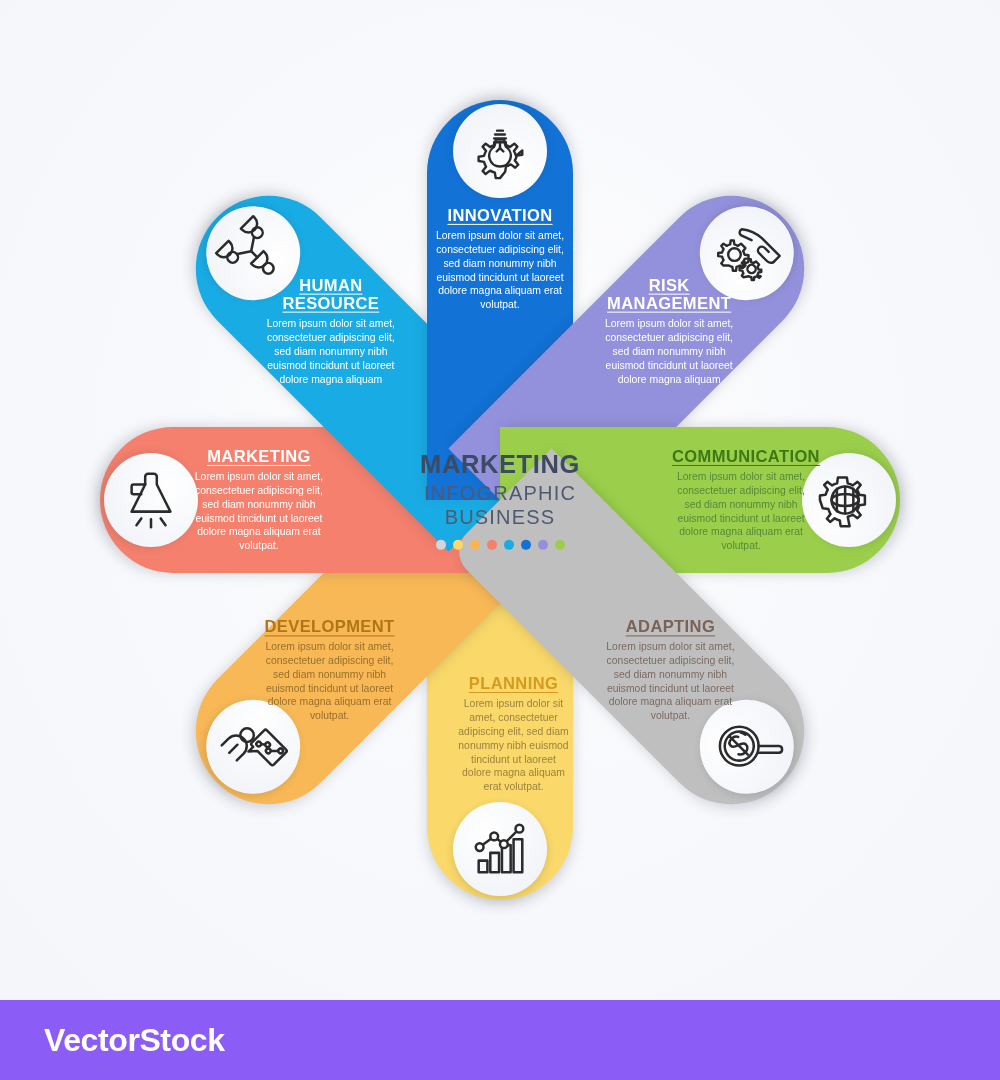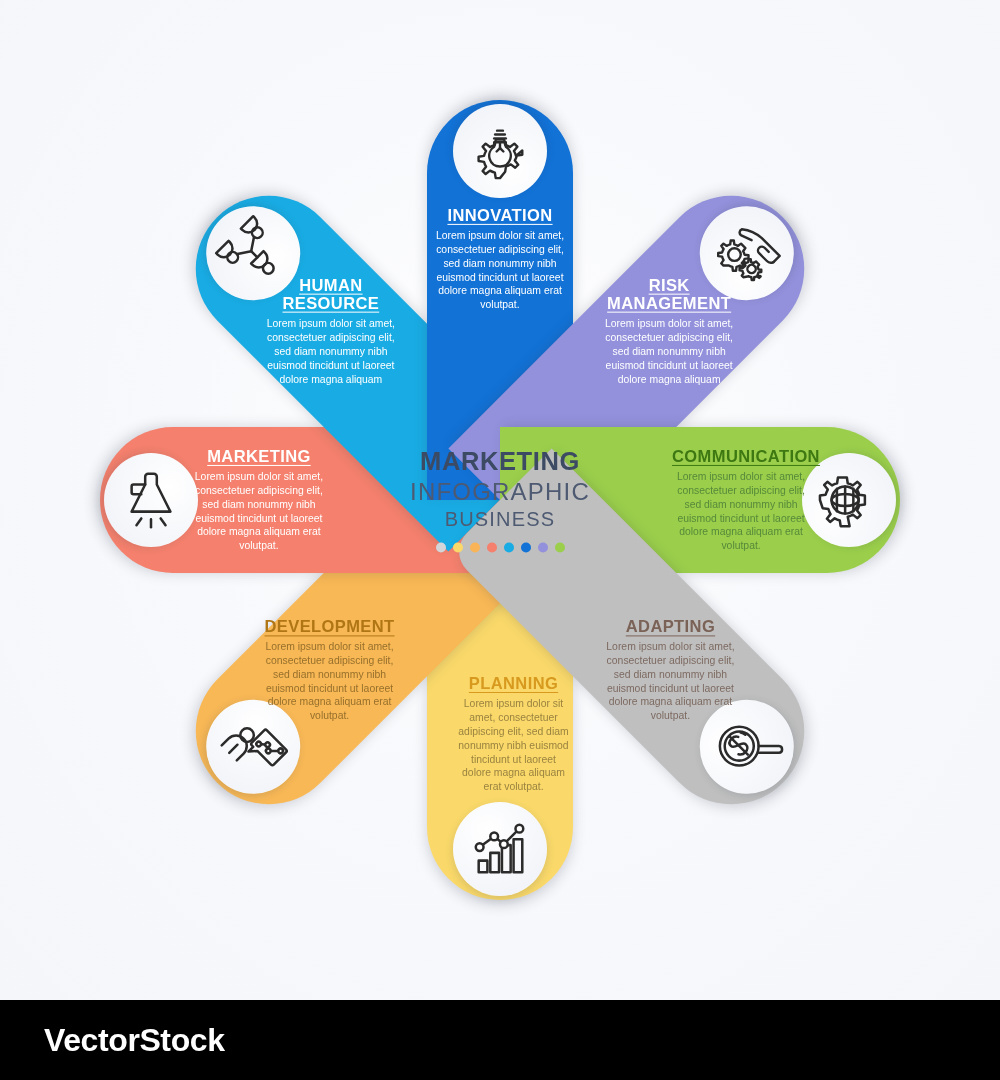--- a/index.html
+++ b/index.html
@@ -63,29 +63,29 @@
   
   #center{
     position:absolute;left:50%;top:50%;
     transform:translate(-50%,-50%);
     width:260px;text-align:center;
     z-index:50;
     color:#3c4a63;
   }
   #center .l1{font-size:25.5px;font-weight:700;letter-spacing:.6px;line-height:1.15;}
   #center .l2{font-size:25.5px;font-weight:700;letter-spacing:2px;line-height:1.15;}
-  #center .l3{font-size:24px;font-weight:400;letter-spacing:1.2px;line-height:1.2;margin-top:2px;color:#4d5a72;}
+  #center .l3{font-size:20px;font-weight:400;letter-spacing:1.2px;line-height:1.2;margin-top:2px;color:#4d5a72;}
   #center .l4{font-size:20px;font-weight:400;letter-spacing:1.2px;line-height:1.2;color:#4d5a72;}
   #dots{margin-top:11px;display:flex;justify-content:center;gap:7px;}
   #dots i{width:10px;height:10px;border-radius:50%;display:block;}
 
   
   #footer{
     position:absolute;left:0;top:1000px;width:1000px;height:80px;
-    background:#000000;color:#fff;
+    background:#8b5cf6;color:#fff;
     display:flex;align-items:center;justify-content:space-between;
     box-sizing:border-box;padding:0 44px;
   }
   #footer .brand{font-size:32px;font-weight:700;letter-spacing:-.4px;}
   #footer .url{font-size:23px;letter-spacing:-.2px;}
 </style>
 </head>
 <body>
 
 <div id="stage" style="background: radial-gradient(at 50% 45%, rgb(255, 255, 255) 0%, rgb(248, 249, 252) 45%, rgb(244, 246, 249) 100%);">

